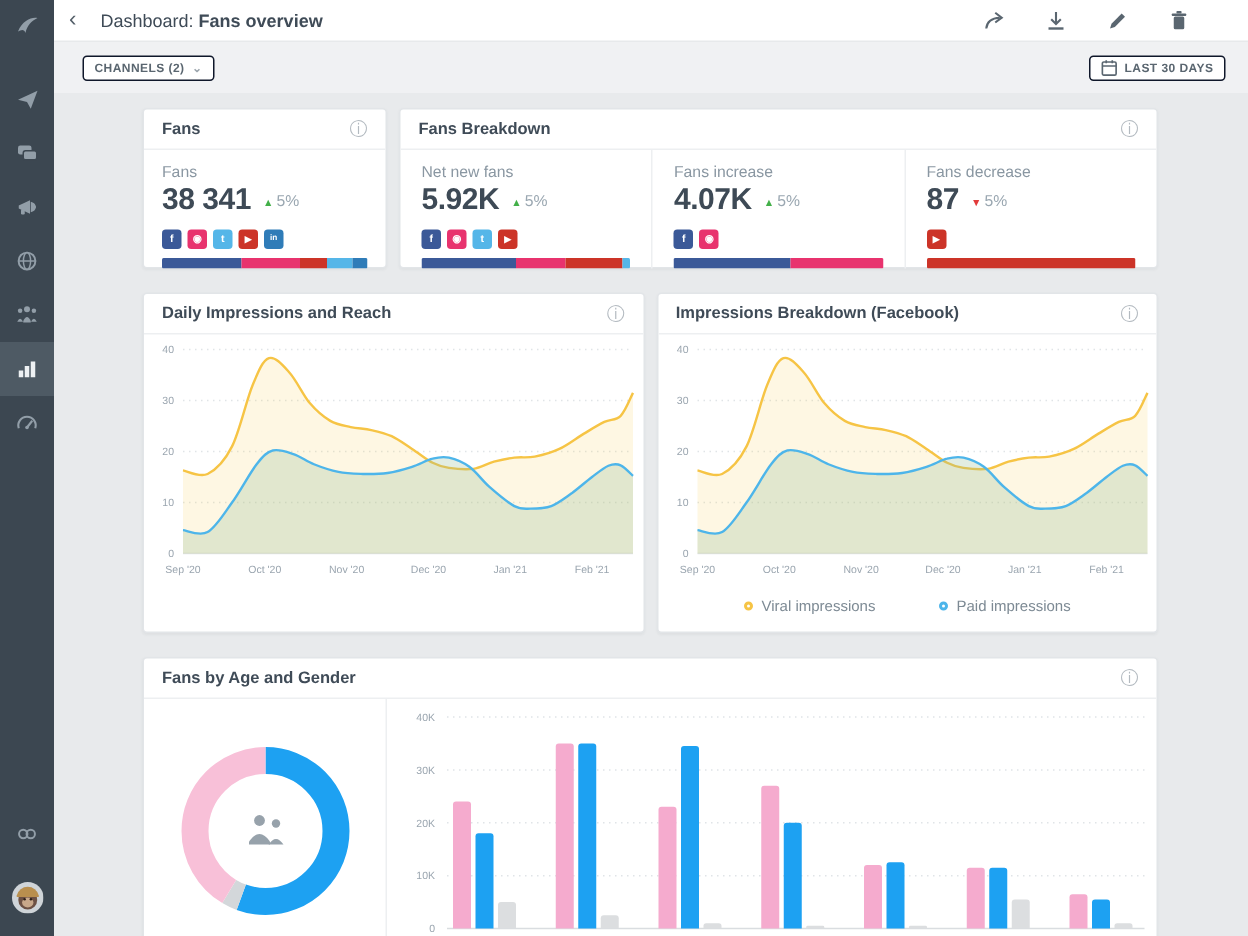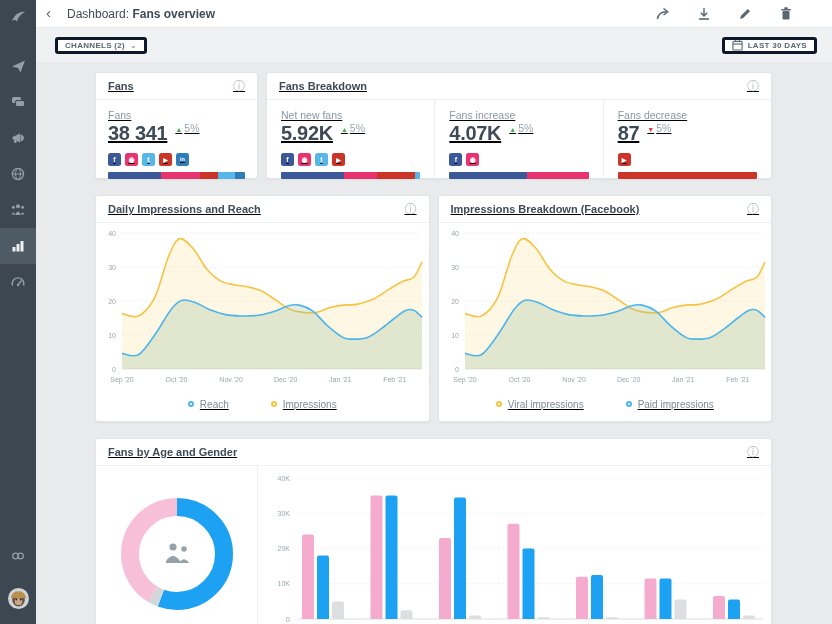--- a/index.html
+++ b/index.html
@@ -17,41 +17,41 @@
   
   .main { flex:1; display:flex; flex-direction:column; min-width:0; }
   header { height:28px; background:#ffffff; display:flex; align-items:center; padding:0 38px 0 10px; border-bottom:1px solid #e7e9eb; flex-shrink:0; }
   .back { font-size:15px; color:#55606a; padding:0 8px 2px 0; cursor:pointer; }
   .page-title { font-size:12px; color:#3f4b57; margin-left:8px; white-space:nowrap;text-align:right; }
   .page-title b { font-weight:bold; }
   .hdr-icons { margin-left:auto; display:flex; gap:25px; color:#5a6670; }
   .hdr-icons .hicon { width:16px; height:16px; cursor:pointer; }
 
   .toolbar { height:34px; background:#f0f1f3; display:flex; align-items:center; padding:0 15px 0 19px; flex-shrink:0; }
-  .btn { background:#fff; border:3px solid #0f172a; border-radius:3px; height:17px; display:flex; align-items:center; gap:5px; padding:0 7px; font-size:8px; font-weight:bold; color:#5a6670; letter-spacing:.3px; cursor:pointer; }
+  .btn { background:#fff; border:1px solid #0f172a; border-radius:3px; height:17px; display:flex; align-items:center; gap:5px; padding:0 7px; font-size:8px; font-weight:bold; color:#5a6670; letter-spacing:.3px; cursor:pointer; }
   .btn .chev { font-size:8px; color:#9aa4ac; }
   .date-btn { margin-left:auto; }
 
   .content { flex:1; background:#e8eaec; padding:10px 60px 0 59px; overflow:hidden; }
-  .row { display:flex; gap:8px; margin-bottom:16px;text-decoration:underline; }
+  .row { display:flex; gap:8px; margin-bottom:16px; }
 
   .card { background:#fff; border:1px solid #e2e5e8; border-radius:3px; box-shadow:0 1px 2px rgba(40,50,60,.05); }
   .card-header { height:27px; display:flex; align-items:center; justify-content:space-between; padding:0 12px; border-bottom:1px solid #edeff1; }
   .card-title { font-size:11px; font-weight:bold; color:#3f4b57; }
   .info { font-size:12px; color:#b3bac0; line-height:1; cursor:pointer; }
 
   
   .card-fans { width:163px; height:107px; flex-shrink:0; }
   .card-dynamics { flex:1; height:107px; }
   .dyn-body { display:flex; height:79px; }
   .dyn-col { flex:1; padding:9px 14px 0; }
   .dyn-col + .dyn-col { border-left:1px solid #edeff1; }
   .fans-body { padding:9px 12px 0; }
   .m-label { font-size:10.5px; color:#8a97a2; margin-bottom:1px; }
-  .m-valuerow { display:flex; align-items:flex-start; gap:8px; }
+  .m-valuerow { display:flex; align-items:center; gap:8px; }
   .m-value { font-size:20px; font-weight:bold; color:#3e4a56; letter-spacing:-.3px; }
   .m-delta { font-size:10.5px; color:#9aa7b1; }
   .m-delta .tri { font-size:7px; margin-right:2px; }
   .tri.up { color:#43b049; } .tri.down { color:#e23a3a; }
   .chips { display:flex; gap:4px; margin-top:8px; }
   .chip { width:13px; height:13px; border-radius:2.5px; color:#fff; font-size:7px; font-weight:bold; display:flex; align-items:center; justify-content:center; line-height:1; }
   .segbar { display:flex; height:7px; margin-top:6px; border-radius:1px; overflow:hidden; }
   .segbar span { height:100%; }
 
   
@@ -297,30 +297,20 @@
               <text x="80.54545454545455" y="159" text-anchor="middle" font-size="7" fill="#9aa5af">Oct '20</text>
               <text x="135.0909090909091" y="159" text-anchor="middle" font-size="7" fill="#9aa5af">Nov '20</text>
               <text x="189.63636363636363" y="159" text-anchor="middle" font-size="7" fill="#9aa5af">Dec '20</text>
               <text x="244.1818181818182" y="159" text-anchor="middle" font-size="7" fill="#9aa5af">Jan '21</text>
               <text x="298.7272727272727" y="159" text-anchor="middle" font-size="7" fill="#9aa5af">Feb '21</text>
               <path d="M26.0 90.6C28.7 91.0 36.9 95.6 42.4 93.0C47.8 90.3 53.7 84.5 58.7 74.6C63.7 64.7 68.3 43.6 72.4 33.8C76.5 24.0 79.2 17.2 83.3 15.8C87.4 14.4 92.4 20.3 96.9 25.3C101.5 30.3 106.0 40.3 110.5 45.7C115.1 51.1 119.6 54.9 124.2 57.6C128.7 60.3 133.3 60.7 137.8 61.7C142.4 62.7 146.9 62.7 151.5 63.7C156.0 64.7 160.5 65.7 165.1 67.8C169.6 69.9 174.2 73.4 178.7 76.3C183.3 79.2 188.3 83.4 192.4 85.5C196.5 87.6 198.7 88.2 203.3 88.9C207.8 89.6 214.6 90.2 219.6 89.6C224.6 88.9 228.7 86.0 233.3 84.8C237.8 83.6 242.4 82.6 246.9 82.1C251.5 81.5 255.5 82.4 260.5 81.4C265.5 80.4 271.5 78.9 276.9 76.3C282.4 73.8 288.3 69.1 293.3 66.1C298.3 63.1 302.8 60.3 306.9 58.3C311.0 56.3 314.6 57.4 317.8 54.2C321.0 51.0 324.6 41.5 326.0 38.9L326.0 146L26.0 146Z" fill="rgba(246,198,69,0.15)" stroke="none"></path>
               <path d="M26.0 90.6C28.7 91.0 36.9 95.6 42.4 93.0C47.8 90.3 53.7 84.5 58.7 74.6C63.7 64.7 68.3 43.6 72.4 33.8C76.5 24.0 79.2 17.2 83.3 15.8C87.4 14.4 92.4 20.3 96.9 25.3C101.5 30.3 106.0 40.3 110.5 45.7C115.1 51.1 119.6 54.9 124.2 57.6C128.7 60.3 133.3 60.7 137.8 61.7C142.4 62.7 146.9 62.7 151.5 63.7C156.0 64.7 160.5 65.7 165.1 67.8C169.6 69.9 174.2 73.4 178.7 76.3C183.3 79.2 188.3 83.4 192.4 85.5C196.5 87.6 198.7 88.2 203.3 88.9C207.8 89.6 214.6 90.2 219.6 89.6C224.6 88.9 228.7 86.0 233.3 84.8C237.8 83.6 242.4 82.6 246.9 82.1C251.5 81.5 255.5 82.4 260.5 81.4C265.5 80.4 271.5 78.9 276.9 76.3C282.4 73.8 288.3 69.1 293.3 66.1C298.3 63.1 302.8 60.3 306.9 58.3C311.0 56.3 314.6 57.4 317.8 54.2C321.0 51.0 324.6 41.5 326.0 38.9" fill="none" stroke="#f6c445" stroke-width="1.6"></path>
               <path d="M26.0 130.4C28.7 130.6 36.9 134.8 42.4 131.7C47.8 128.7 53.3 119.5 58.7 112.0C64.2 104.5 70.5 92.3 75.1 86.5C79.6 80.7 81.9 78.5 86.0 77.3C90.1 76.2 95.1 78.2 99.6 79.7C104.2 81.2 108.3 84.5 113.3 86.5C118.3 88.5 124.2 90.5 129.6 91.6C135.1 92.7 140.5 92.8 146.0 93.0C151.5 93.1 156.9 93.1 162.4 92.3C167.8 91.5 173.7 89.8 178.7 88.2C183.7 86.6 188.3 83.8 192.4 82.8C196.5 81.7 199.2 81.2 203.3 82.1C207.4 83.0 212.4 84.9 216.9 88.2C221.5 91.5 225.5 97.4 230.5 101.8C235.5 106.2 242.4 112.0 246.9 114.4C251.5 116.8 253.7 116.1 257.8 116.1C261.9 116.1 266.9 116.1 271.5 114.4C276.0 112.7 280.5 109.1 285.1 105.9C289.6 102.6 294.6 98.1 298.7 95.0C302.8 91.9 306.5 88.8 309.6 87.5C312.8 86.2 315.1 86.0 317.8 87.2C320.5 88.3 324.6 93.1 326.0 94.3L326.0 146L26.0 146Z" fill="rgba(150,190,152,0.28)" stroke="none"></path>
               <path d="M26.0 130.4C28.7 130.6 36.9 134.8 42.4 131.7C47.8 128.7 53.3 119.5 58.7 112.0C64.2 104.5 70.5 92.3 75.1 86.5C79.6 80.7 81.9 78.5 86.0 77.3C90.1 76.2 95.1 78.2 99.6 79.7C104.2 81.2 108.3 84.5 113.3 86.5C118.3 88.5 124.2 90.5 129.6 91.6C135.1 92.7 140.5 92.8 146.0 93.0C151.5 93.1 156.9 93.1 162.4 92.3C167.8 91.5 173.7 89.8 178.7 88.2C183.7 86.6 188.3 83.8 192.4 82.8C196.5 81.7 199.2 81.2 203.3 82.1C207.4 83.0 212.4 84.9 216.9 88.2C221.5 91.5 225.5 97.4 230.5 101.8C235.5 106.2 242.4 112.0 246.9 114.4C251.5 116.8 253.7 116.1 257.8 116.1C261.9 116.1 266.9 116.1 271.5 114.4C276.0 112.7 280.5 109.1 285.1 105.9C289.6 102.6 294.6 98.1 298.7 95.0C302.8 91.9 306.5 88.8 309.6 87.5C312.8 86.2 315.1 86.0 317.8 87.2C320.5 88.3 324.6 93.1 326.0 94.3" fill="none" stroke="#4db5ea" stroke-width="1.6"></path>
             </svg>
-          <div class="legend" id="legend-daily">
-              <span class="leg-item">
-                <span class="leg-marker" style="border-color: rgb(77, 181, 234);"></span>
-                <span>Reach</span>
-              </span>
-              <span class="leg-item">
-                <span class="leg-marker" style="border-color: rgb(246, 196, 69);"></span>
-                <span>Impressions</span>
-              </span>
-            </div>
         </section>
 
         <section class="card chart-card">
           <div class="card-header">
             <span class="card-title">Impressions Breakdown (Facebook)</span>
             <span class="info">ⓘ</span>
           </div>
           <svg id="line-breakdown" width="332" height="166" viewBox="0 0 332 166">
               <text x="20" y="148.5" text-anchor="end" font-size="7" fill="#9aa5af">0</text>
               <line x1="26" y1="112" x2="326" y2="112" stroke="#e0e4e7" stroke-dasharray="1 3" stroke-width="1"></line>

